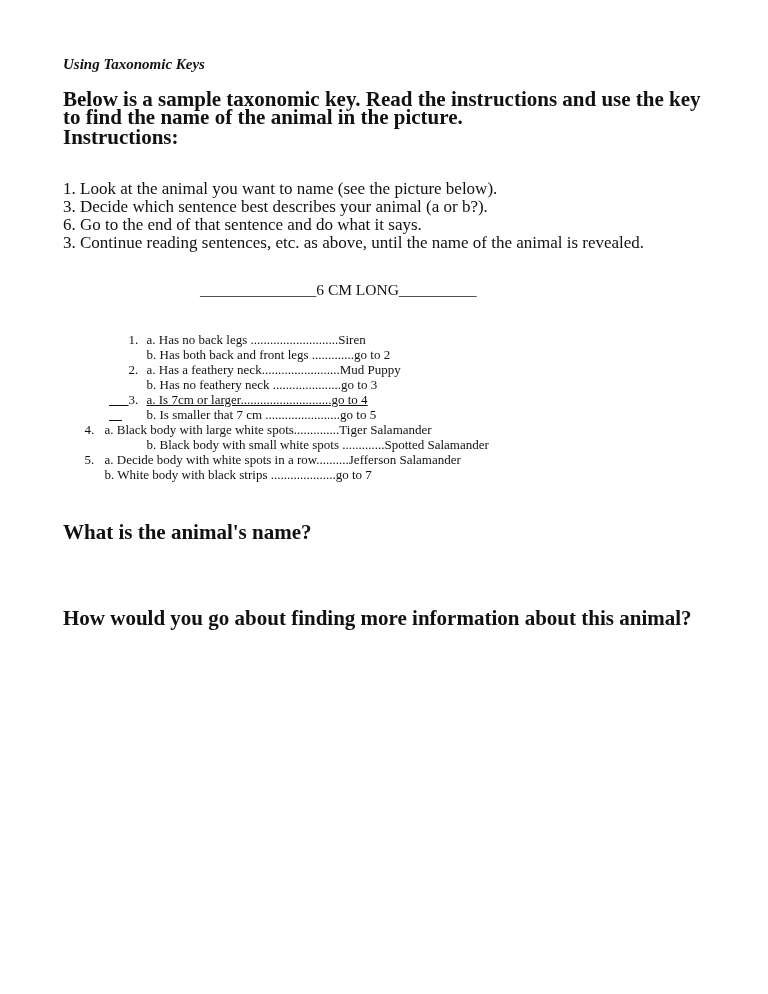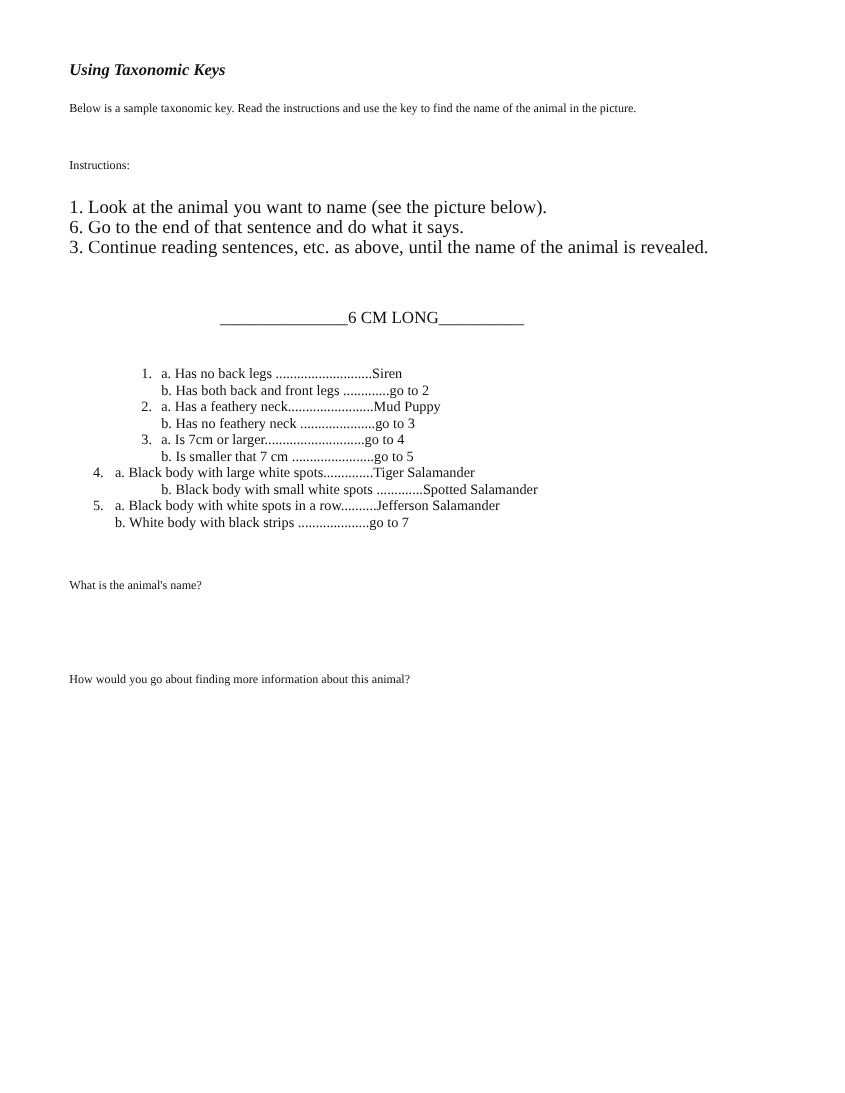--- a/index.html
+++ b/index.html
@@ -26,32 +26,33 @@
       white-space: pre;
     }
     .title {
       left: 63px;
       top: 56px;
       font-size: 15px;
       font-weight: bold;
       font-style: italic;
     }
     .body-text {
-      font-size: 11px;
+      font-size: 21px;
       line-height: 18px;
+      font-weight: bold;
     }
     .intro {
       left: 63px;
       top: 90px;
       width: 660px;
       white-space: normal;
     }
     .instructions-label {
       left: 63px;
-      top: 142px;
+      top: 128px;
     }
     .instr-list {
       position: absolute;
       left: 63px;
       top: 180px;
       margin: 0;
       padding: 0;
       list-style: none;
     }
     .instr-list li {
@@ -94,20 +95,21 @@
 <div class="page">
 
   <div class="abs title">Using Taxonomic Keys</div>
 
   <div class="abs body-text intro">Below is a sample taxonomic key.  Read the instructions and use the key to find the name of the animal in the picture.</div>
 
   <div class="abs body-text instructions-label">Instructions:</div>
 
   <ol class="instr-list">
     <li>1. Look at the animal you want to name (see the picture below).</li>
+    <li>3. Decide which sentence best describes your animal (a or b?).</li>
     <li>6. Go to the end of that sentence and do what it says.</li>
     <li>3. Continue reading sentences, etc. as above, until the name of the animal is revealed.</li>
   </ol>
 
   <div class="abs length-line">_______________6 CM LONG__________</div>
 
   <div class="key">
 
     <div class="key-line" style="left:109px; top:0px;">
       <span class="key-num" style="width:18px;">1.</span><span>a. Has no back legs ...........................Siren</span>
@@ -118,38 +120,38 @@
     </div>
 
     <div class="key-line" style="left:109px; top:30px;">
       <span class="key-num" style="width:18px;">2.</span><span>a. Has a feathery neck........................Mud Puppy</span>
     </div>
 
     <div class="key-line" style="left:127px; top:45px;">
       <span>b. Has no feathery neck .....................go to 3</span>
     </div>
 
-    <div class="key-line" style="left:109px; top:60px;">
+    <div class="key-line" style="left:109px; top:60px;text-decoration:underline;">
       <span class="key-num" style="width:18px;">3.</span><span>a. Is 7cm or larger............................go to 4</span>
     </div>
 
     <div class="key-line" style="left:127px; top:75px;">
       <span>b. Is smaller that 7 cm .......................go to 5</span>
     </div>
 
     <div class="key-line" style="left:65px; top:90px;">
       <span class="key-num" style="width:20px;">4.</span><span>a. Black body with large white spots..............Tiger Salamander</span>
     </div>
 
     <div class="key-line" style="left:127px; top:105px;text-align:right;">
       <span>b. Black body with small white spots .............Spotted Salamander</span>
     </div>
 
     <div class="key-line" style="left:65px; top:120px;">
-      <span class="key-num" style="width:20px;">5.</span><span>a. Black body with white spots in a row..........Jefferson Salamander</span>
+      <span class="key-num" style="width:20px;">5.</span><span>a. Decide body with white spots in a row..........Jefferson Salamander</span>
     </div>
 
     <div class="key-line" style="left:85px; top:135px;">
       <span>b. White body with black strips ....................go to 7</span>
     </div>
   </div>
 
   <div class="abs body-text q1">What is the animal's name?</div>
 
   <div class="abs body-text q2">How would you go about finding more information about this animal?</div>

